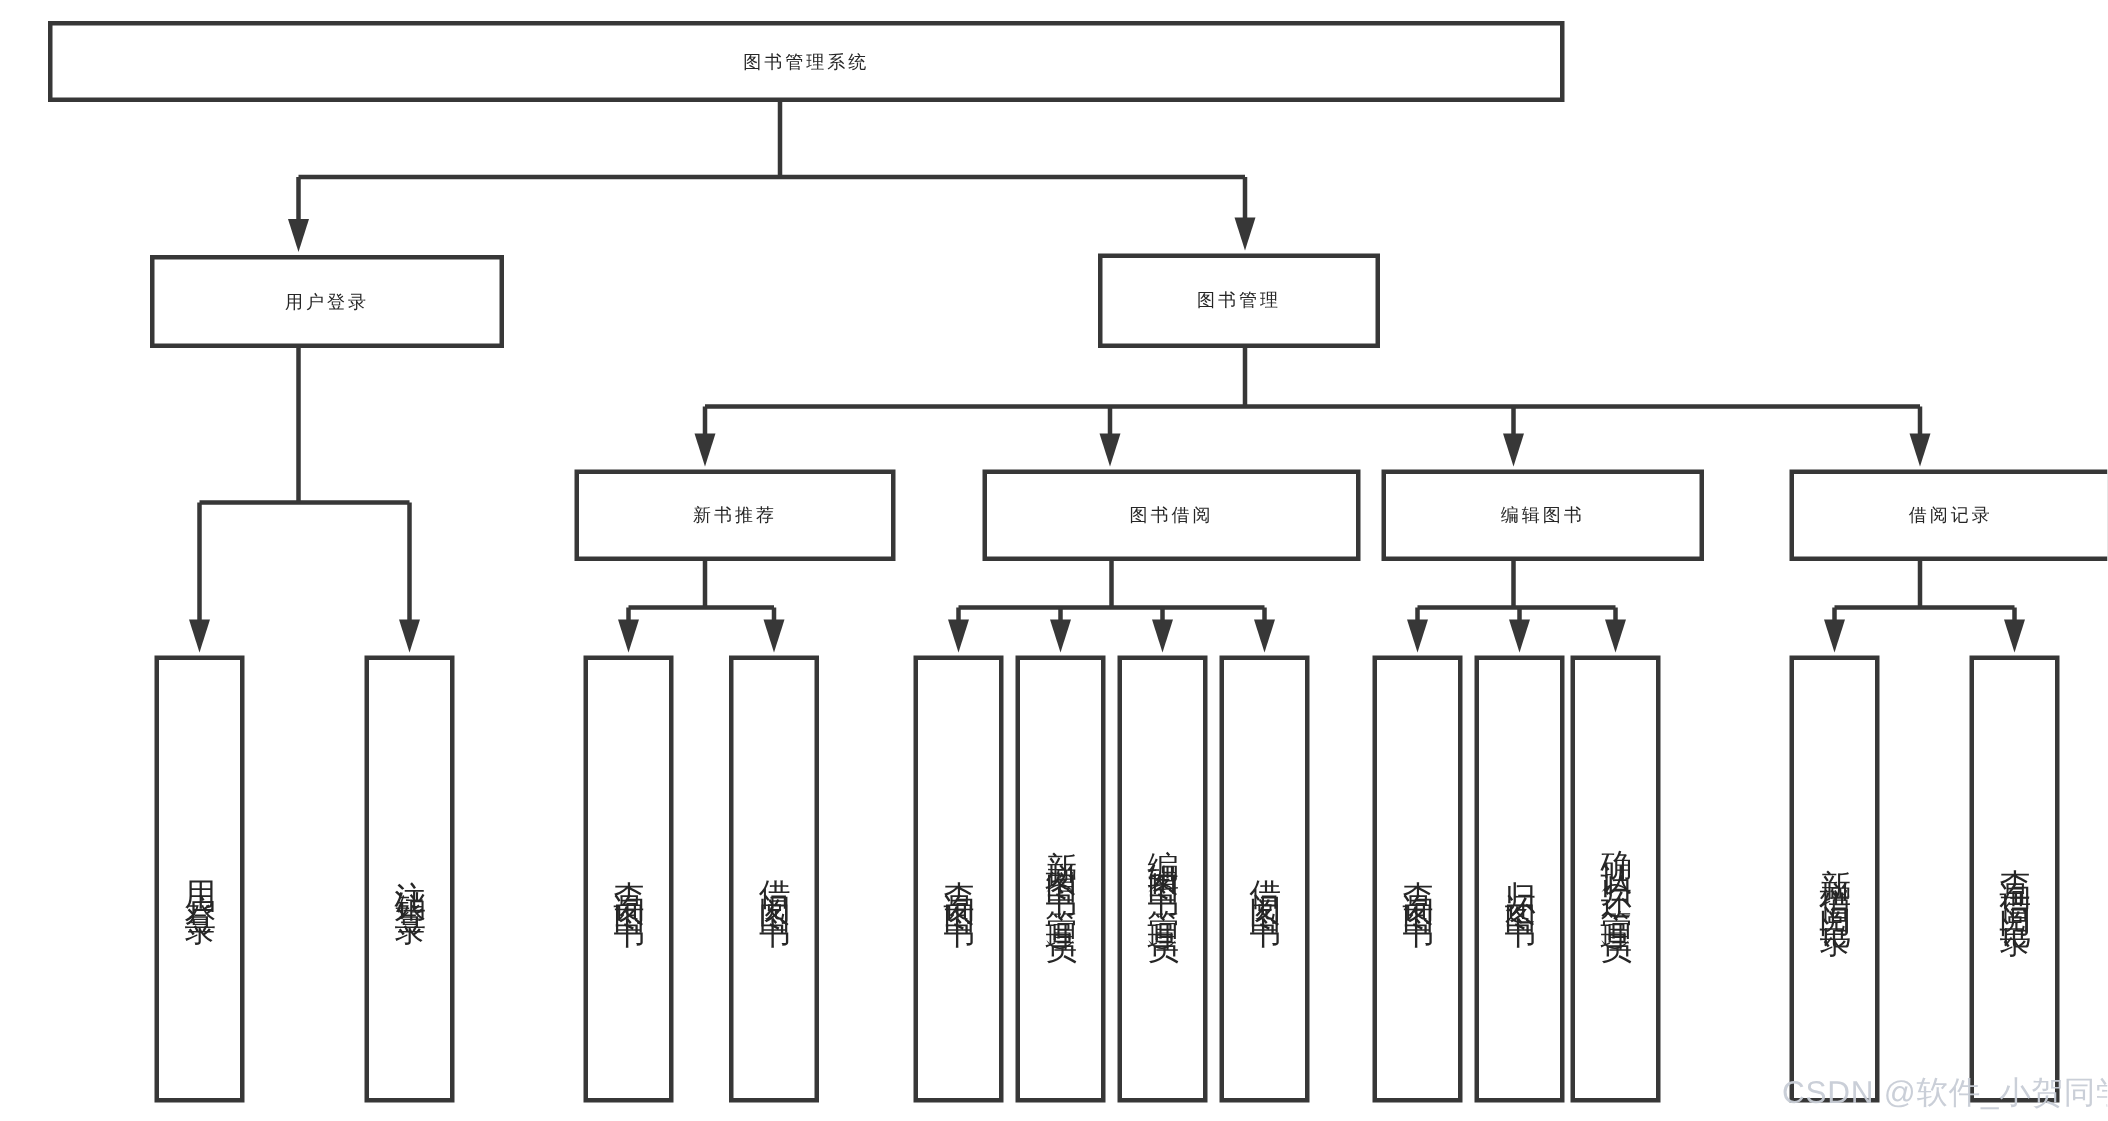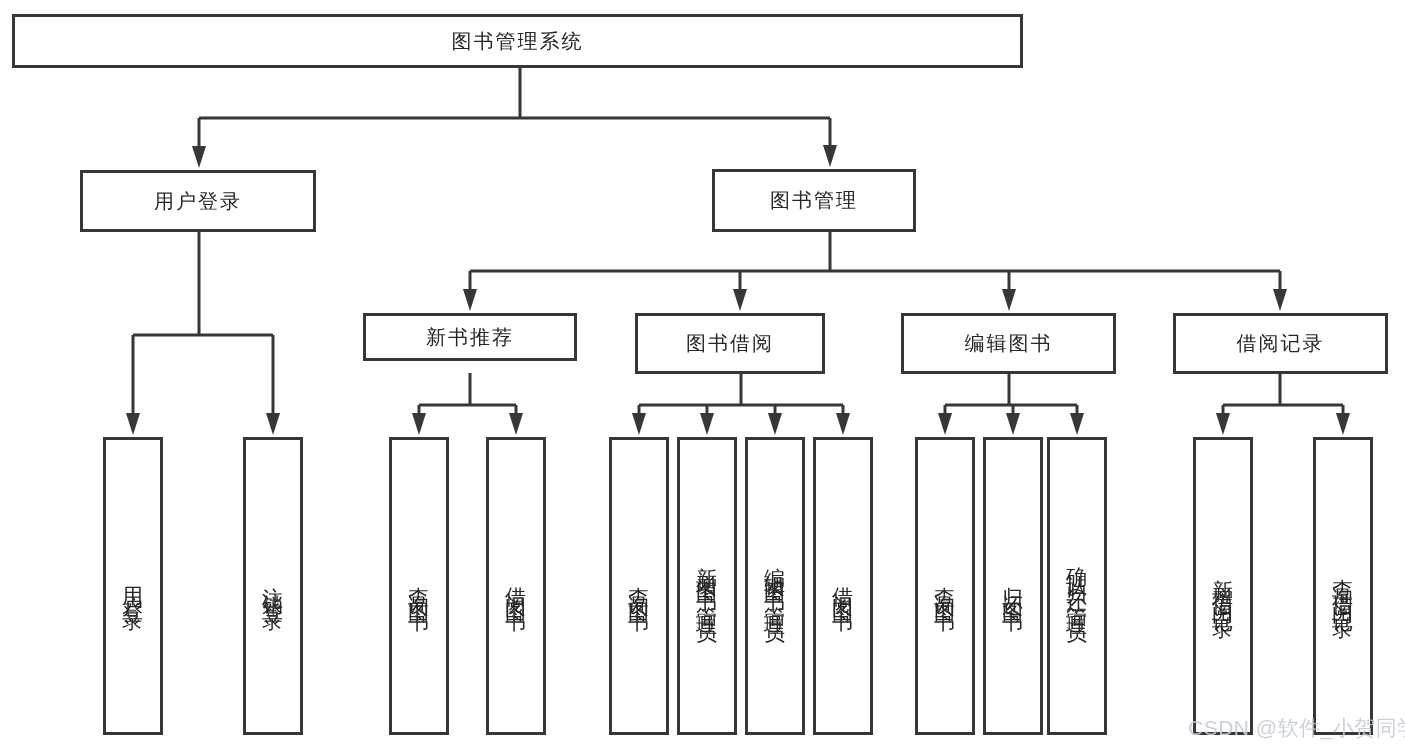--- a/index.html
+++ b/index.html
@@ -11,21 +11,21 @@
   }
   .connectors{position:absolute;left:0;top:0;z-index:1;}
   .connectors path{stroke:var(--line,#373737);stroke-width:3;fill:none;}
   .connectors polygon{fill:var(--line,#373737);stroke:none;}
   .node,.vnode{
     position:absolute;box-sizing:border-box;z-index:2;
     border:3px solid var(--line,#373737);
     background:var(--box-bg,#ffffff);
     display:flex;align-items:center;justify-content:center;
   }
-  .node{font-size:20px;letter-spacing:2px;white-space:nowrap;}
+  .node{font-size:12px;letter-spacing:2px;white-space:nowrap;margin-left:20px;}
   .vnode .vtext{
     writing-mode:vertical-rl;text-orientation:mixed;
     font-size:21px;letter-spacing:8px;line-height:1;
   }
   .watermark{
     position:absolute;z-index:3;white-space:nowrap;
     font-size:21px;letter-spacing:0.5px;
     color:var(--wm,#c8cdd6);opacity:.95;
   }
 </style>
@@ -62,24 +62,24 @@
       <polygon points="1006,413 1020,413 1013,435"></polygon>
       <polygon points="1070,413 1084,413 1077,435"></polygon>
       <polygon points="1216,413 1230,413 1223,435"></polygon>
       <polygon points="1336,413 1350,413 1343,435"></polygon>
     </g>
   </svg>
 
   <div class="node" style="left:12px;top:14px;width:1011px;height:54px;">图书管理系统</div>
 
   <div class="node" style="left:80px;top:170px;width:236px;height:62px;">用户登录</div>
-  <div class="node" style="left:712px;top:169px;width:204px;height:63px;font-family:Liberation Serif, serif;">图书管理</div>
+  <div class="node" style="left:712px;top:169px;width:188px;height:63px;font-family:Liberation Serif, serif;">图书管理</div>
 
-  <div class="node" style="left:363px;top:313px;width:214px;height:48px;">新书推荐</div>
-  <div class="node" style="left:635px;top:313px;width:190px;height:61px;">图书借阅</div>
+  <div class="node" style="left:363px;top:313px;width:214px;height:61px;">新书推荐</div>
+  <div class="node" style="left:635px;top:313px;width:252px;height:61px;">图书借阅</div>
   <div class="node" style="left:901px;top:313px;width:215px;height:61px;">编辑图书</div>
   <div class="node" style="left:1173px;top:313px;width:215px;height:61px;">借阅记录</div>
 
   <div class="vnode" style="left:103px;top:437px;width:60px;height:298px;">
     <span class="vtext">用户登录</span>
   </div>
   <div class="vnode" style="left:243px;top:437px;width:60px;height:298px;">
     <span class="vtext">注销登录</span>
   </div>
 

